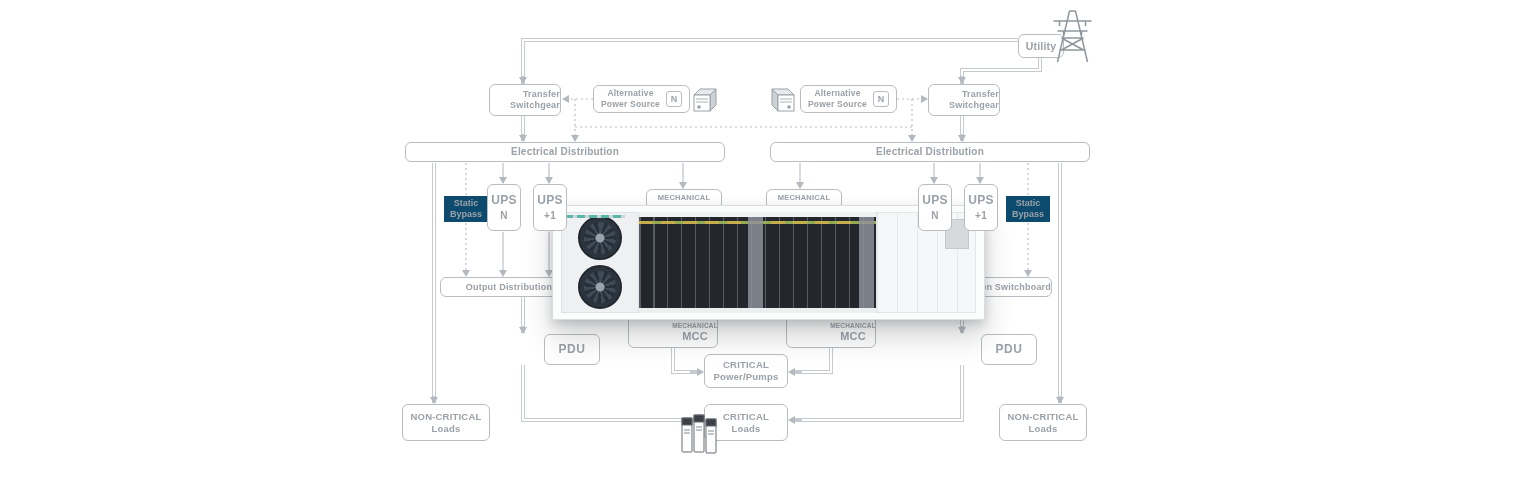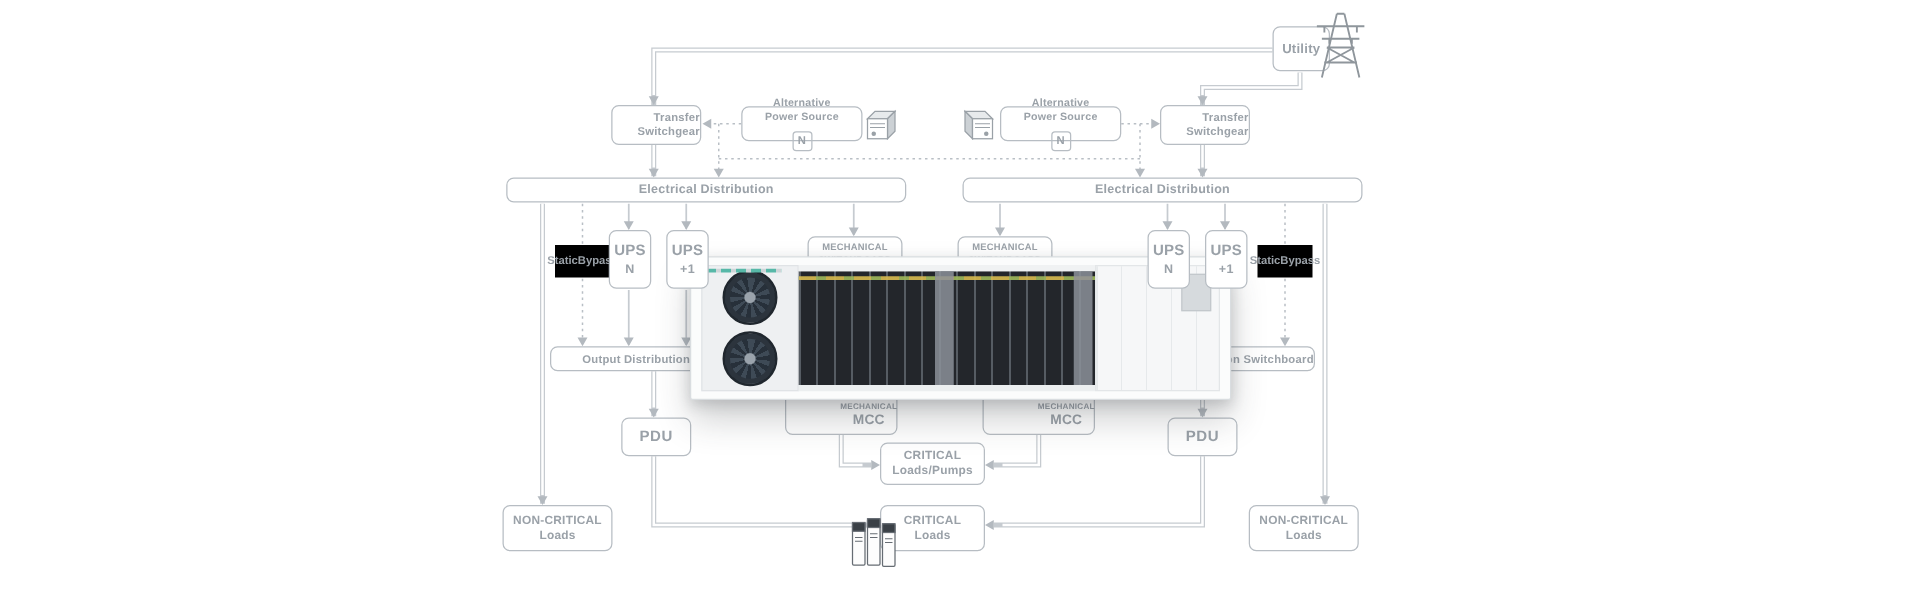--- a/index.html
+++ b/index.html
@@ -16,37 +16,37 @@
           display:flex; flex-direction:column; align-items:center; justify-content:center;
           line-height:1.22; z-index:2; }
   .z4 { z-index:4; }
   .t7  { font-size:7.5px; }
   .t8  { font-size:8.5px; }
   .t9  { font-size:9px;align-items:flex-end; }
   .t95 { font-size:9.5px;align-items:center; }
   .t10 { font-size:10px;text-align:center; }
   .t11 { font-size:10.5px; }
 
-  .plain-label { position:absolute; background:#000000; color:#9aa1a8; font-weight:700; font-size:9px;
-                 line-height:1.25; text-align:center; display:flex; flex-direction:row;
+  .plain-label { position:absolute; background:#0c4a6e; color:#9aa1a8; font-weight:700; font-size:9px;
+                 line-height:1.25; text-align:center; display:flex; flex-direction:column;
                  align-items:center; justify-content:center; z-index:2; }
 
-  .alt { flex-direction:column; gap:6px; padding:0 6px; }
+  .alt { flex-direction:row; gap:6px; padding:0 6px; }
   .alt .lines { display:flex; flex-direction:column; line-height:1.25; }
   .badge { flex:none; width:16px; height:16px; border:1.5px solid #b7bdc3; border-radius:3px;
            display:flex; align-items:center; justify-content:center; font-size:9px; }
 
   .ups .title { font-size:12px; }
   .ups .sub   { font-size:10px; margin-top:2px; }
 
   .mcc { justify-content:flex-end; padding-bottom:4px;padding-left:44px; }
   .mcc .l1 { font-size:6.5px; }
   .mcc .l2 { font-size:11px; }
 
-  .pdu { font-size:12px; letter-spacing:.5px; }
+  .pdu { font-size:12px; letter-spacing:.5px;margin-left:47px; }
 
   .icon { position:absolute; z-index:2; display:flex; align-items:center; justify-content:center; }
   .icon.z4 { z-index:4; }
   .flip { transform:scaleX(-1); }
 
   
   .module { position:absolute; left:552px; top:205px; width:433px; height:115px; z-index:3;
             background:#fbfcfc; border:1px solid #d9dde0; border-radius:2px; display:flex;
             padding:6px 8px;
             box-shadow:0 16px 28px rgba(45,50,56,.22), 0 4px 10px rgba(45,50,56,.18); }
@@ -150,21 +150,21 @@
       <polygon points="958,327 966,327 962,334"></polygon>
       <polygon points="697,416 697,424 704,420"></polygon>
       <polygon points="697,368 697,376 704,372"></polygon>
       <polygon points="921,95 921,103 928,99"></polygon>
       <polygon points="795,416 795,424 788,420"></polygon>
       <polygon points="795,368 795,376 788,372"></polygon>
       <polygon points="569,95 569,103 562,99"></polygon>
     </g>
   </svg>
 
-  <div class="node t11" style="left:1018px;top:21px;width:46px;height:36px">
+  <div class="node t11" style="left:1018px;top:34px;width:46px;height:24px">
     <span>Utility</span>
   </div>
 
   <div class="icon" style="left:1049px;top:5px;width:47px;height:58px">
     <svg width="47" height="58" viewBox="0 0 46 58" fill="none" stroke="#8f969c" stroke-width="1.5">
       <path d="M8 57 L20 6 M38 57 L26 6 M20 6 H26"></path>
       <path d="M4 16 H42 M8 26 H38"></path>
       <path d="M10 16 V21 M36 16 V21 M14 26 V30 M32 26 V30"></path>
       <path d="M12 45 L34 33 M12 33 L34 45 M12 33 H34 M10 45 H36"></path>
     </svg>
@@ -276,21 +276,21 @@
 
   <div class="node pdu" style="left:497px;top:334px;width:56px;height:31px">
     <span>PDU</span>
   </div>
   <div class="node pdu" style="left:934px;top:334px;width:56px;height:31px">
     <span>PDU</span>
   </div>
 
   <div class="node t95" style="left:704px;top:354px;width:84px;height:34px">
     <span>CRITICAL</span>
-    <span>Loads/Pumps</span>
+    <span>Power/Pumps</span>
   </div>
 
   <div class="node t95" style="left:704px;top:404px;width:84px;height:37px">
     <span>CRITICAL</span>
     <span>Loads</span>
   </div>
 
   <div class="icon z4" style="left:680px;top:413px;width:40px;height:42px">
     <svg width="40" height="42" viewBox="0 0 40 42" stroke="#666c73" stroke-width="1">
       <rect x="2" y="5" width="10" height="34" rx="1" fill="#fdfdfd"></rect>

